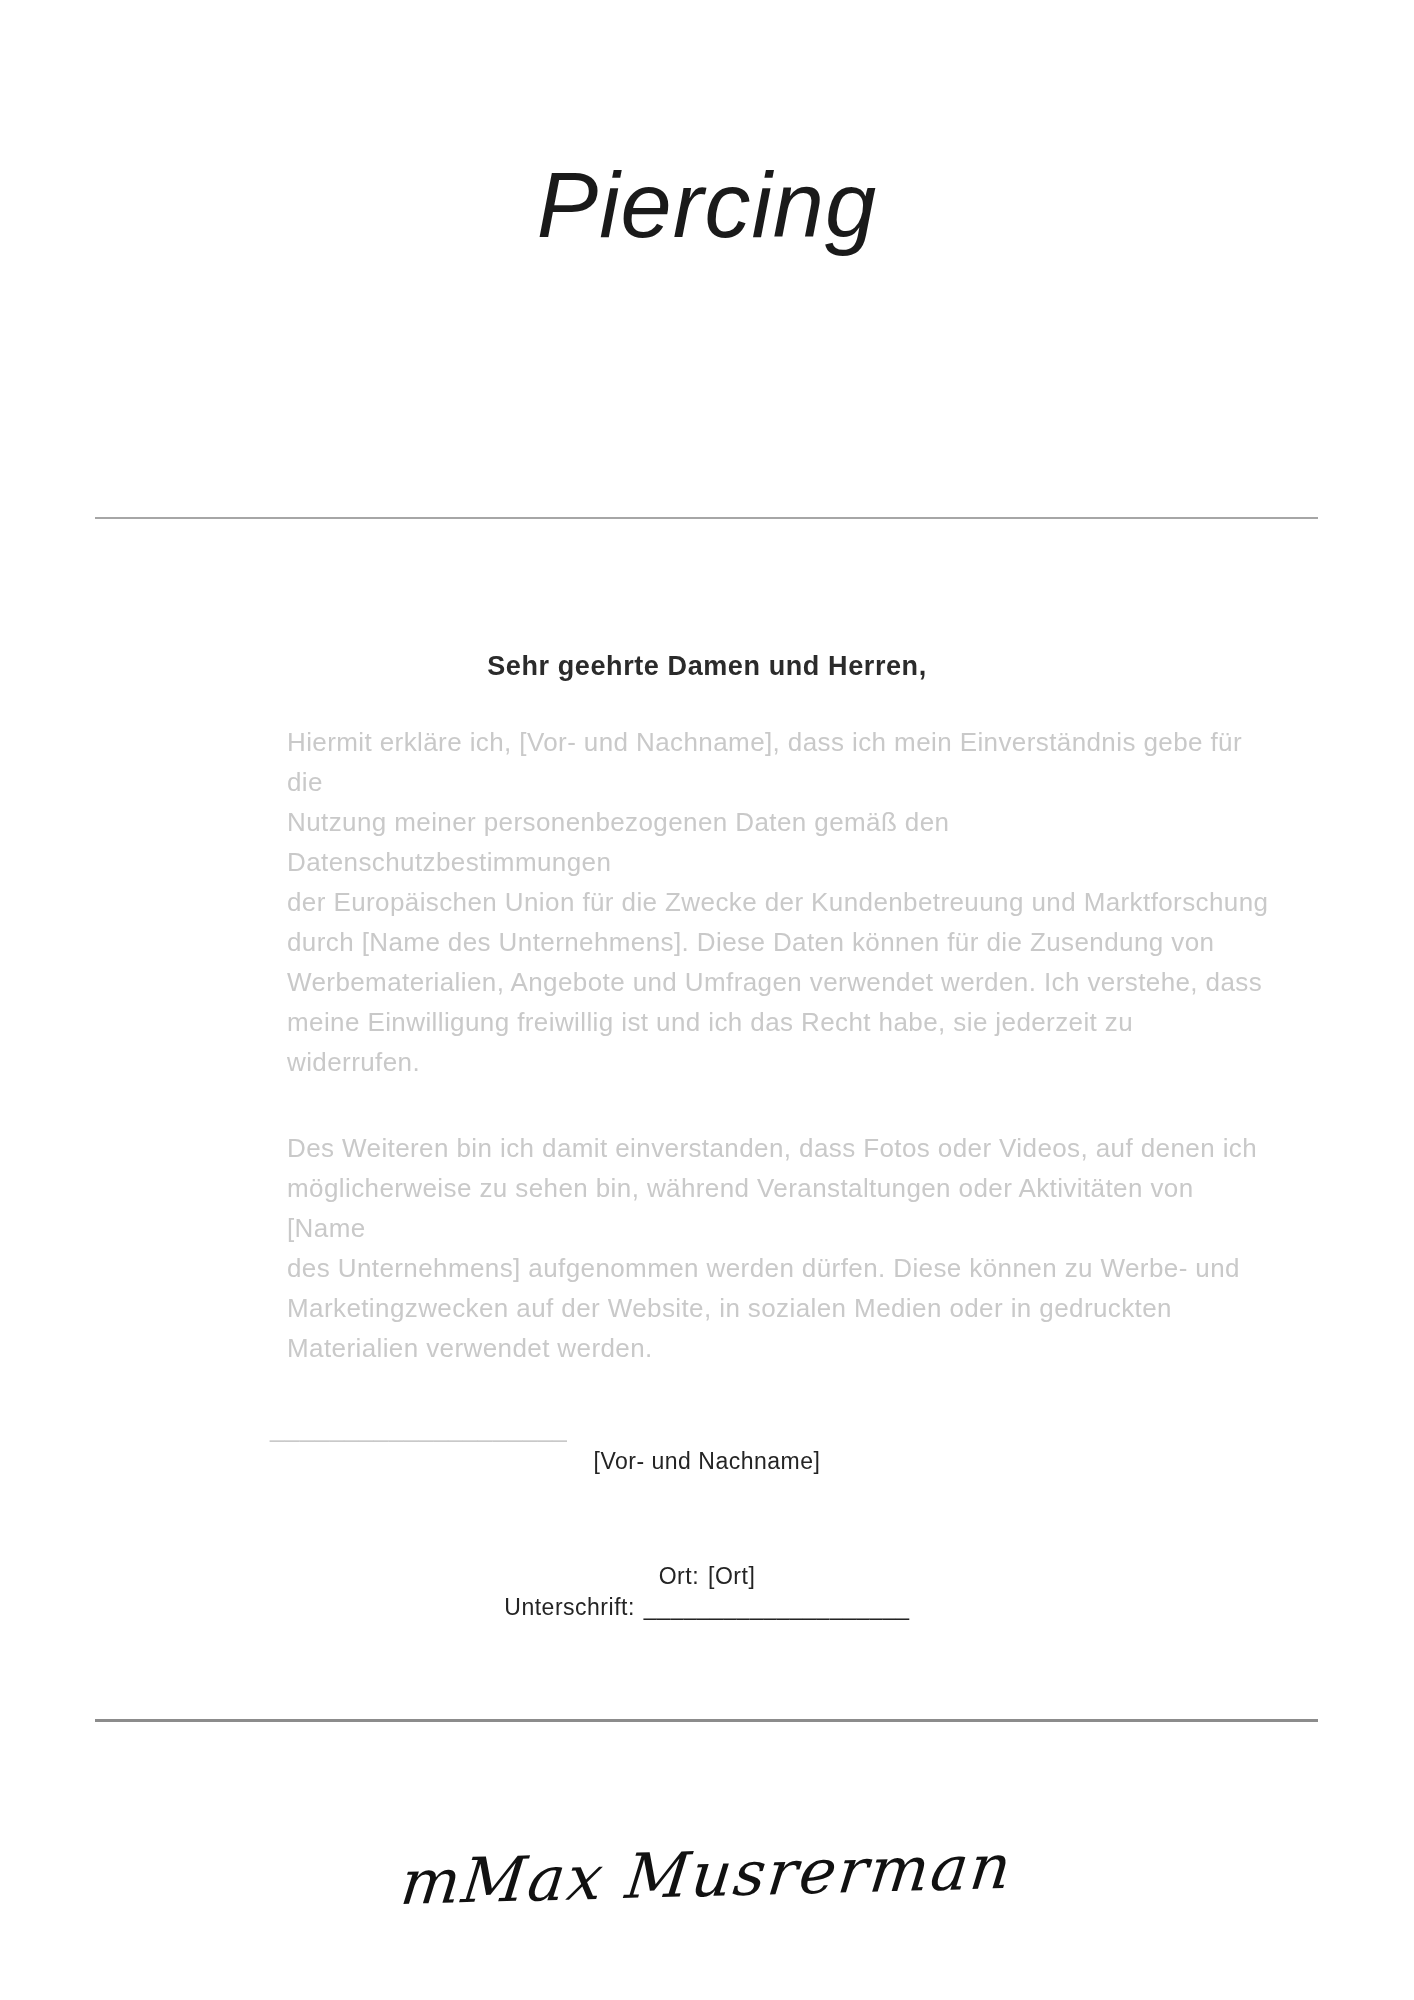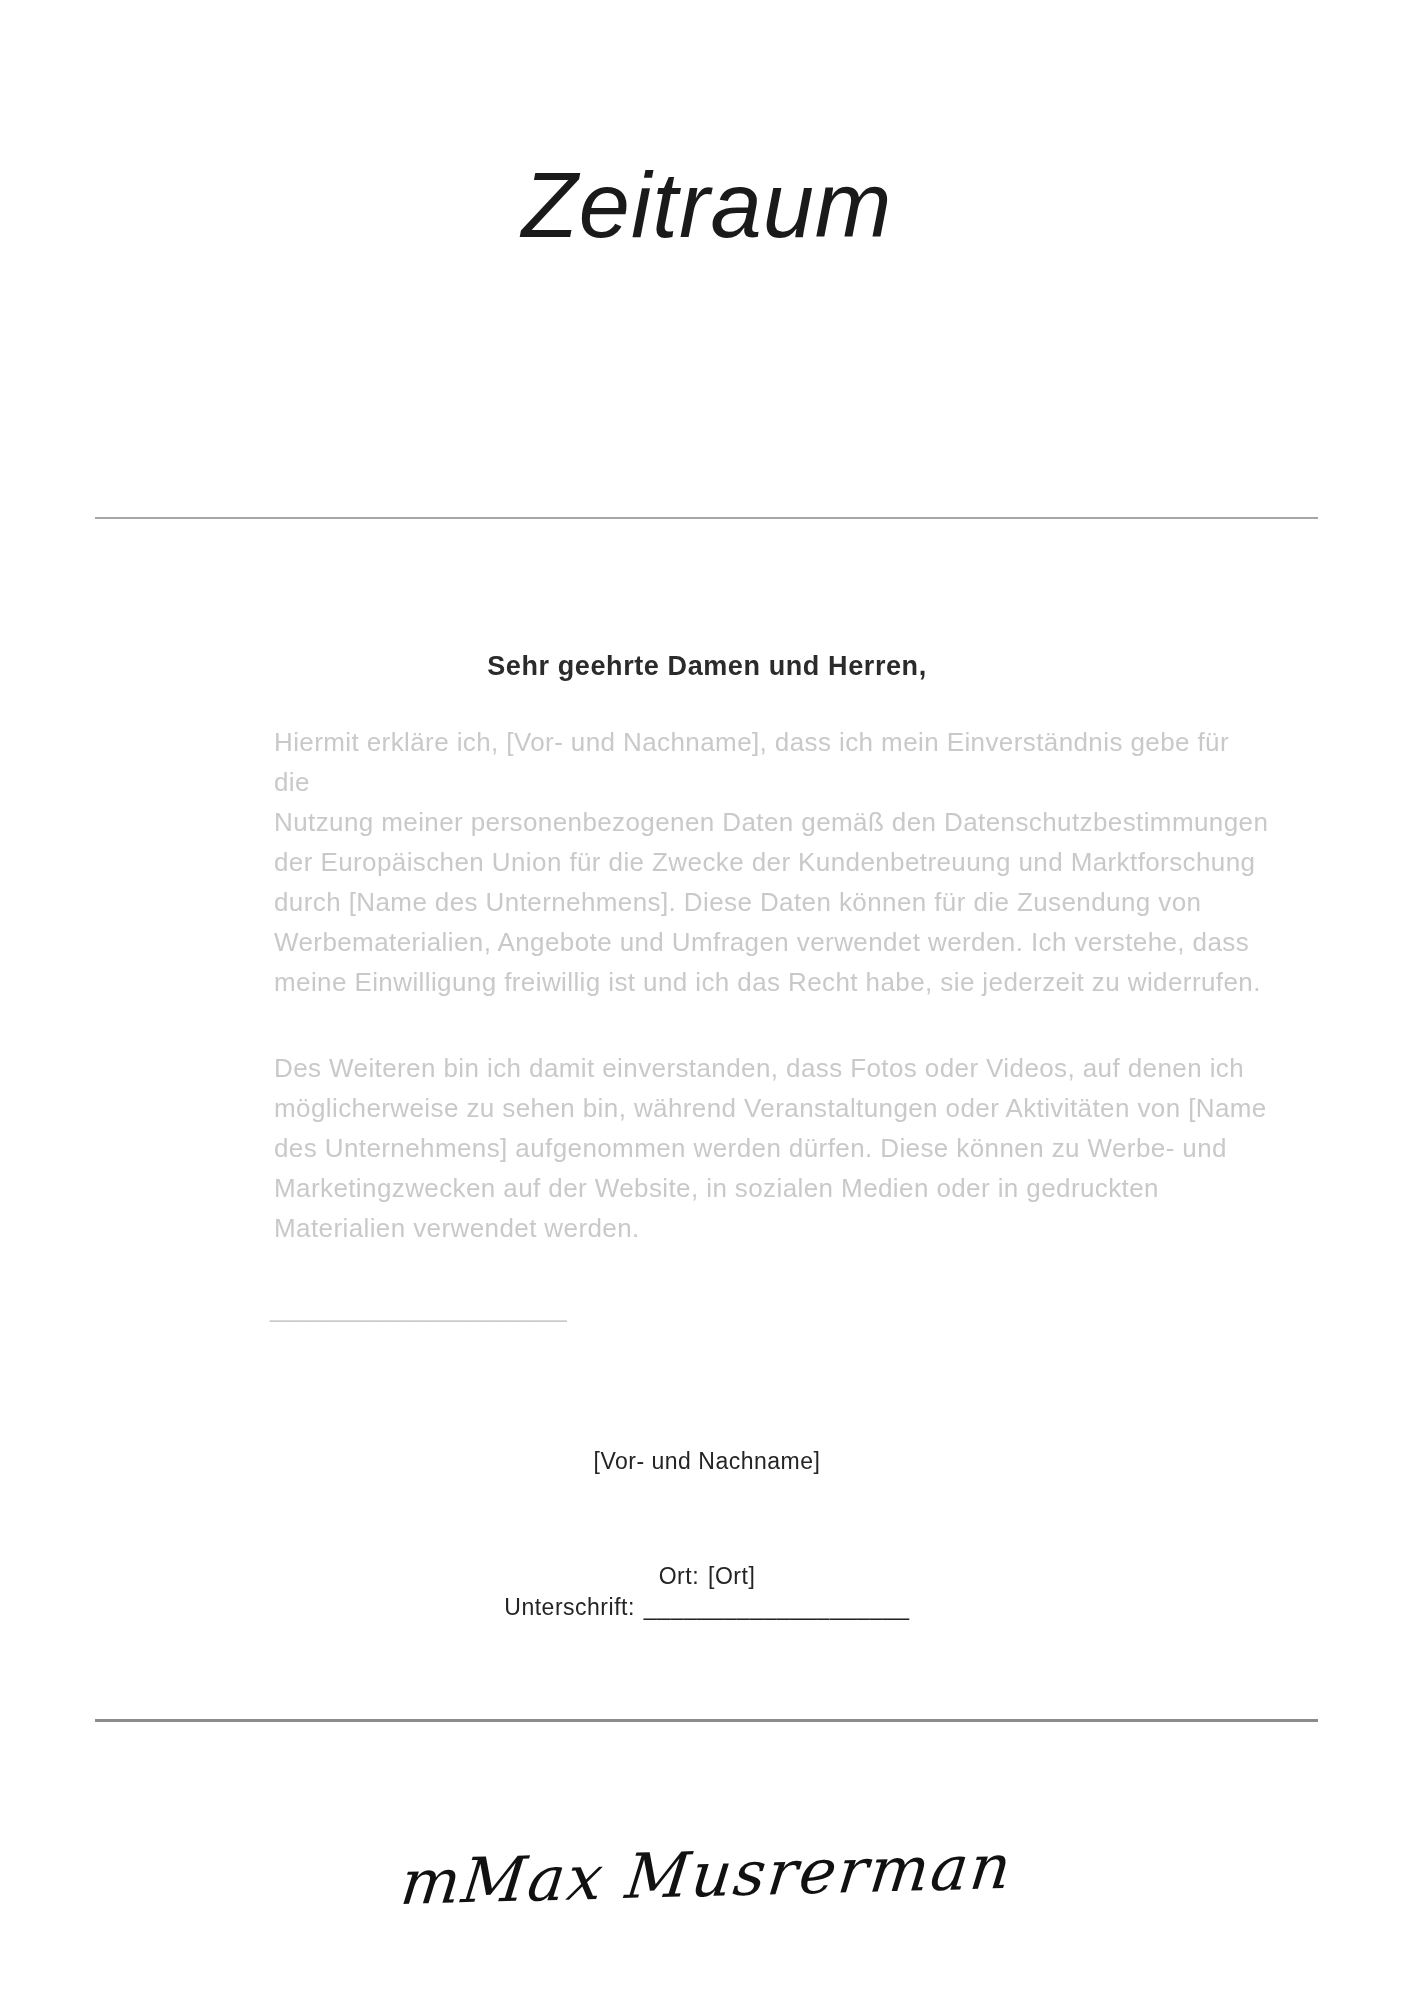--- a/index.html
+++ b/index.html
@@ -66,21 +66,21 @@
     position: absolute;
     top: 722px;
     left: 270px;
     width: 1000px;
     color: #c9c9c9;
     font-size: 26px;
     line-height: 40px;
     letter-spacing: 0.4px;
   }
   .body-copy p {
-    margin: 0 0 46px 4px;
+    margin: 0 0 46px 17px;
     white-space: pre-line;
   }
   .inline-sig-line {
     display: block;
     margin-top: -6px;
     color: #c9c9c9;
     font-size: 26px;
     letter-spacing: 0.4px;
   }
 
@@ -112,21 +112,21 @@
     color: #111111;
     transform: skewX(-8deg) rotate(-1.5deg);
     letter-spacing: 2px;
   }
 </style>
 </head>
 <body>
 
 <div class="page">
 
-  <div class="brand-title">Zeitraum</div>
+  <div class="brand-title">Piercing</div>
 
   <div class="rule rule-top"></div>
 
 
   <div class="salutation">Sehr geehrte Damen und Herren,</div>
 
   <div class="body-copy">
     <p>Hiermit erkläre ich, [Vor- und Nachname], dass ich mein Einverständnis gebe für die
 Nutzung meiner personenbezogenen Daten gemäß den Datenschutzbestimmungen
 der Europäischen Union für die Zwecke der Kundenbetreuung und Marktforschung

